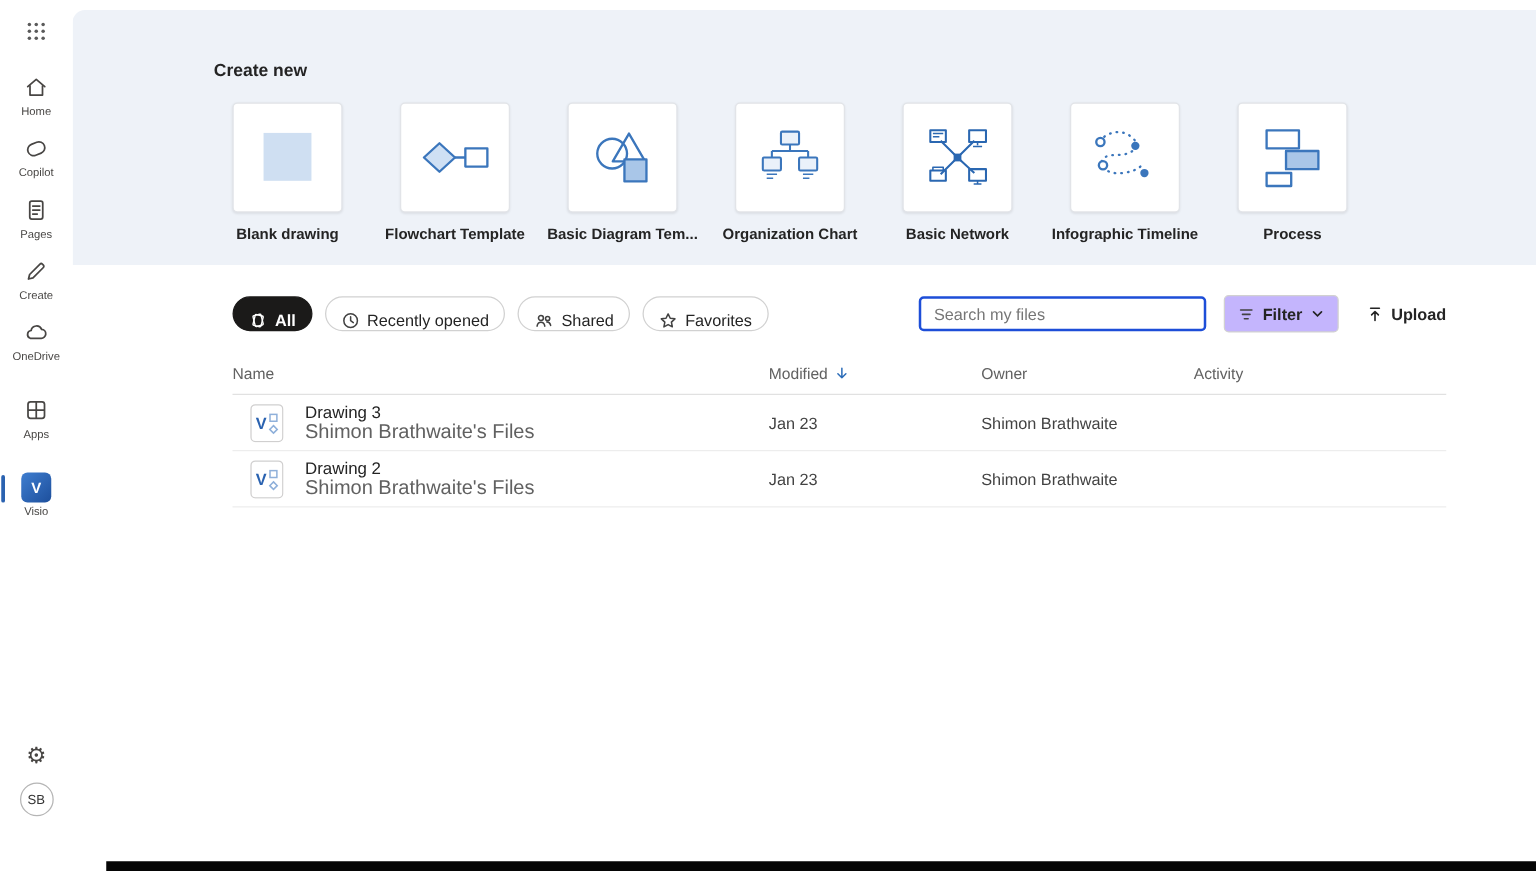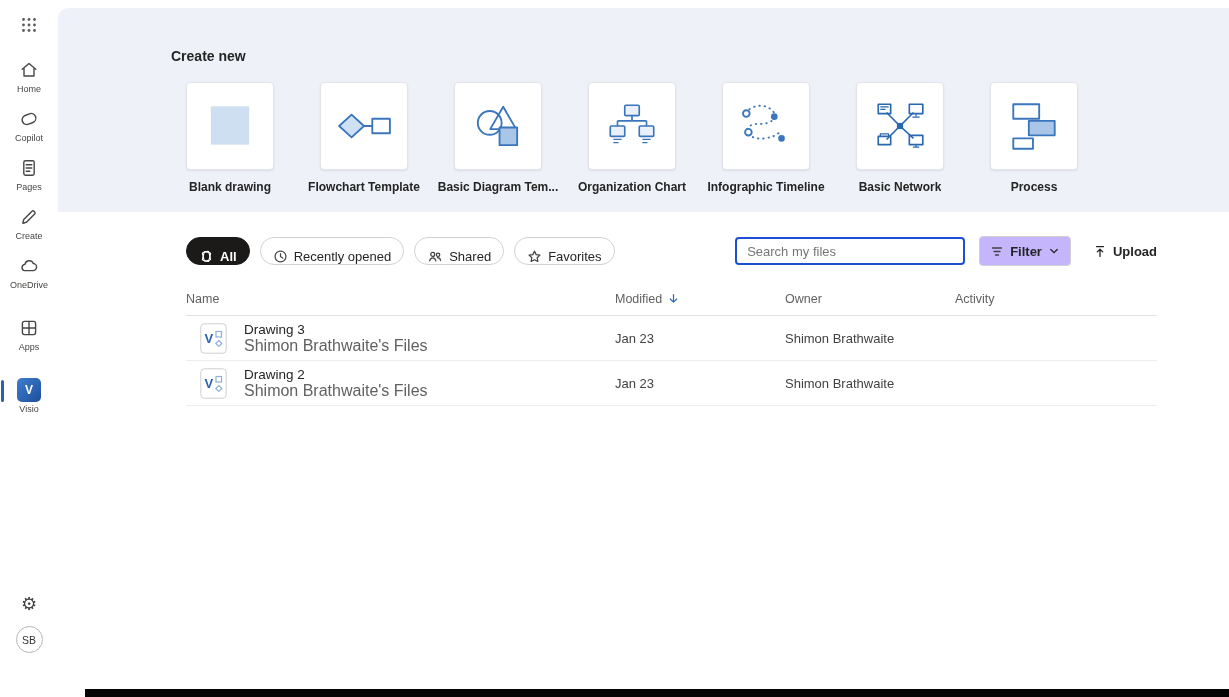--- a/index.html
+++ b/index.html
@@ -214,51 +214,51 @@
               <rect x="7" y="28" width="14" height="10" rx="1" fill="#eaf1fa"></rect>
               <rect x="35" y="28" width="14" height="10" rx="1" fill="#eaf1fa"></rect>
               <path d="M10 41h8M10 44h5M38 41h8M38 44h5" stroke-width="1.2"></path>
             </svg>
           </div>
           <div class="tpl-label">Organization Chart</div>
         </div>
 
         <div class="tpl">
           <div class="tpl-card">
-            <svg width="58" height="58" viewBox="0 0 56 56" fill="none" stroke="#3b76bc" stroke-width="1.8">
-              <path d="M9 16c2-6 12-9 18-7s11 6 9 11-9 6-15 6-12 2-11 7 8 8 16 7 12-3 15-6" stroke-dasharray="0.5 4.6" stroke-linecap="round"></path>
-              <circle cx="9" cy="16" r="3.2" fill="#fff"></circle>
-              <circle cx="36" cy="19" r="3.2" fill="#3b76bc" stroke="none"></circle>
-              <circle cx="11" cy="34" r="3.2" fill="#fff"></circle>
-              <circle cx="43" cy="40" r="3.2" fill="#3b76bc" stroke="none"></circle>
-            </svg>
-          </div>
-          <div class="tpl-label">Infographic Timeline</div>
-        </div>
-
-        <div class="tpl">
-          <div class="tpl-card">
             <svg width="58" height="58" viewBox="0 0 56 56" fill="none" stroke="#2a67b1" stroke-width="1.6" stroke-linejoin="round">
               <path d="M28 28 15 15M28 28l13-13M28 28 15 41M28 28l13 12"></path>
               <rect x="25" y="25" width="6" height="6" fill="#2a67b1" stroke="none"></rect>
               <rect x="7" y="7" width="12" height="9"></rect>
                 <path d="M9 9.5h8M9 12h5" stroke-width="1.2"></path>
               <rect x="37" y="7" width="13" height="9"></rect>
                 <path d="M43.5 16v2.5M40 19.5h7" stroke-width="1.2"></path>
               <rect x="7" y="38" width="12" height="8"></rect>
                 <path d="M9 38v-2.5h8V38" stroke-width="1.2"></path>
               <rect x="37" y="37" width="13" height="9"></rect>
                 <path d="M43.5 46v2M40.5 48.5h6" stroke-width="1.2"></path>
             </svg>
           </div>
           <div class="tpl-label">Basic Network</div>
         </div>
 
         <div class="tpl">
           <div class="tpl-card">
+            <svg width="58" height="58" viewBox="0 0 56 56" fill="none" stroke="#3b76bc" stroke-width="1.8">
+              <path d="M9 16c2-6 12-9 18-7s11 6 9 11-9 6-15 6-12 2-11 7 8 8 16 7 12-3 15-6" stroke-dasharray="0.5 4.6" stroke-linecap="round"></path>
+              <circle cx="9" cy="16" r="3.2" fill="#fff"></circle>
+              <circle cx="36" cy="19" r="3.2" fill="#3b76bc" stroke="none"></circle>
+              <circle cx="11" cy="34" r="3.2" fill="#fff"></circle>
+              <circle cx="43" cy="40" r="3.2" fill="#3b76bc" stroke="none"></circle>
+            </svg>
+          </div>
+          <div class="tpl-label">Infographic Timeline</div>
+        </div>
+
+        <div class="tpl">
+          <div class="tpl-card">
             <svg width="58" height="58" viewBox="0 0 56 56" fill="none" stroke="#3b76bc" stroke-width="1.8" stroke-linejoin="round">
               <rect x="8" y="7" width="25" height="14" fill="#fff"></rect>
               <rect x="23" y="23" width="25" height="14" fill="#a9c6e8"></rect>
               <rect x="8" y="40" width="19" height="10" fill="#fff"></rect>
             </svg>
           </div>
           <div class="tpl-label">Process</div>
         </div>
 
       </div>

